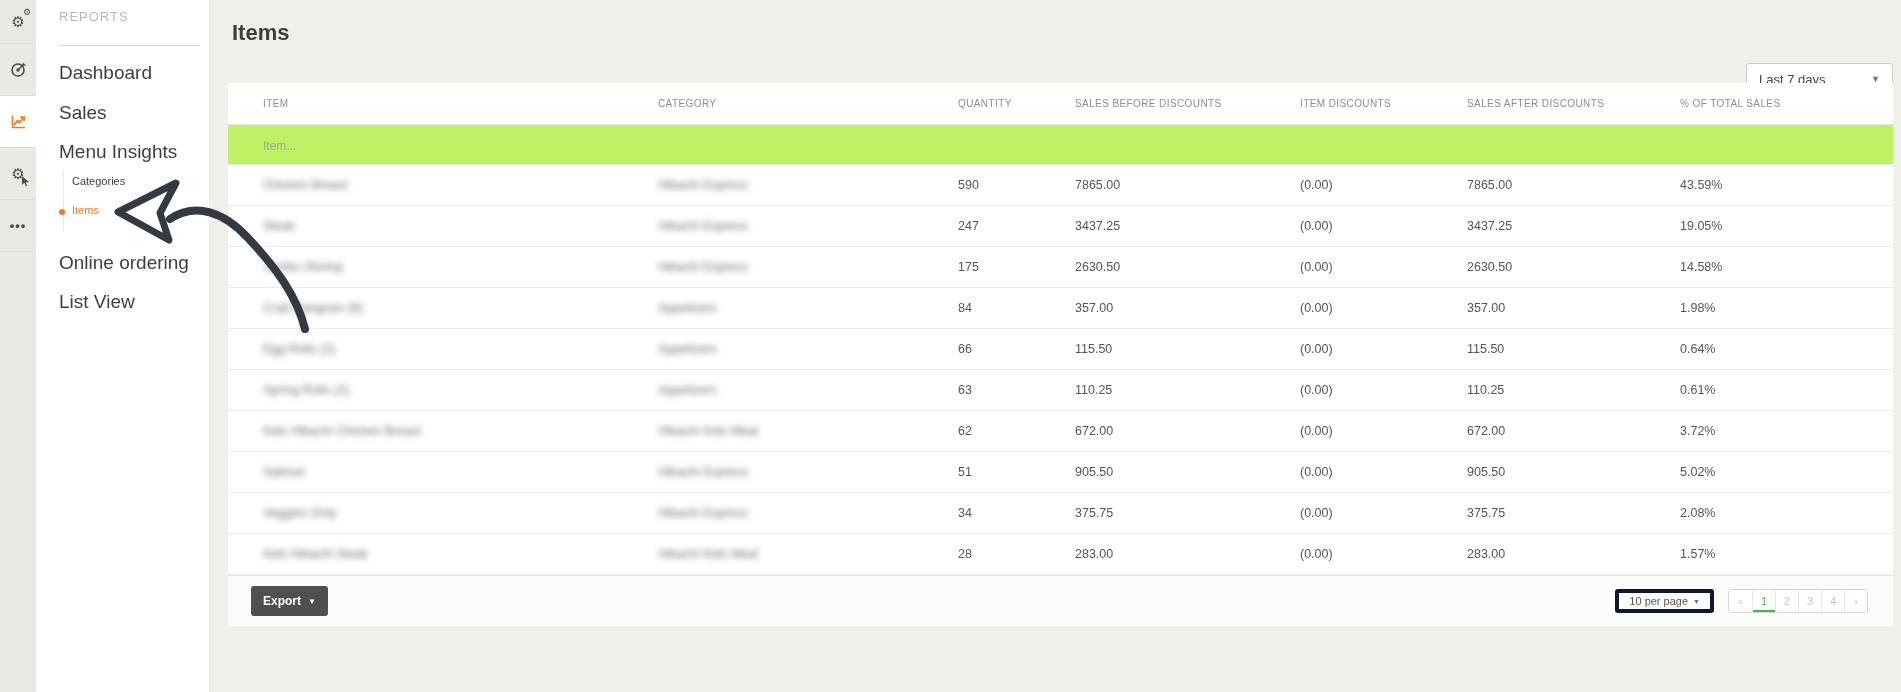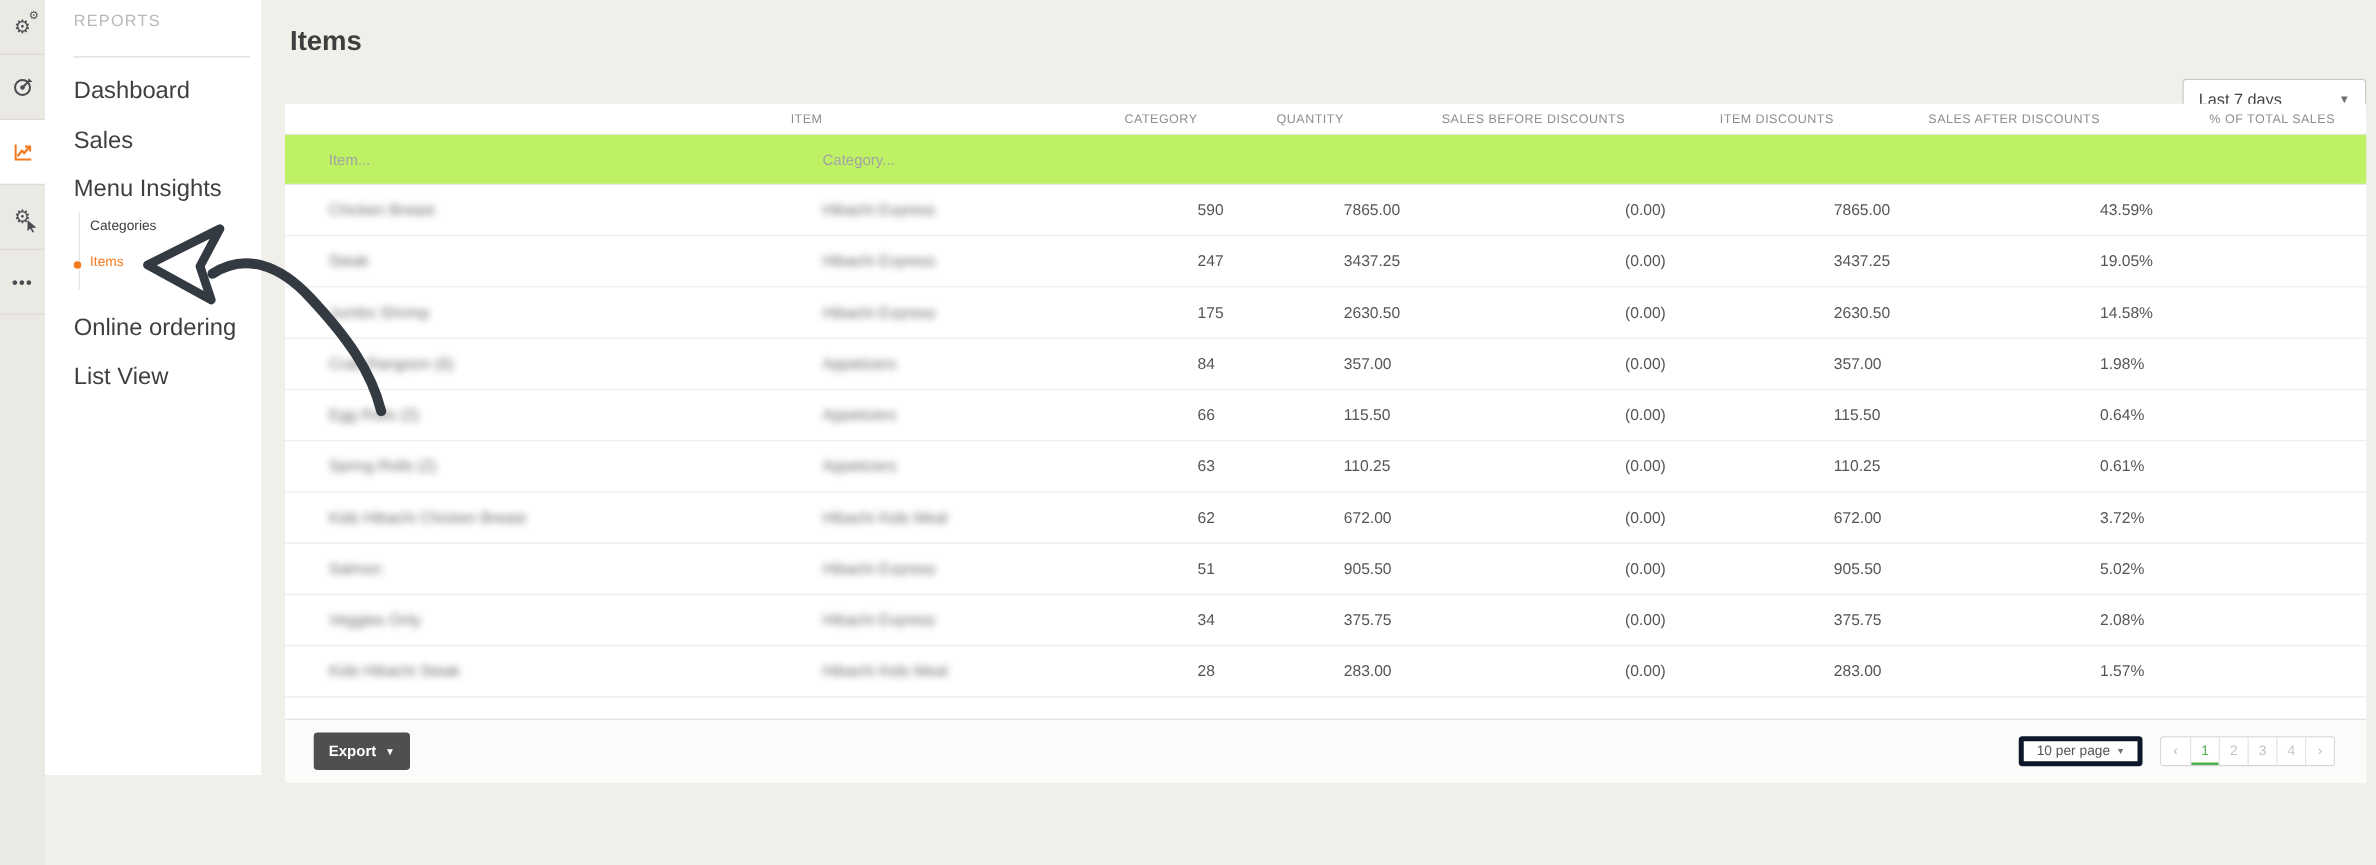--- a/index.html
+++ b/index.html
@@ -10,42 +10,42 @@
   .rail { position:absolute; left:0; top:0; width:36px; height:692px; background:#ebe9e4; z-index:2; }
   .rail-sec { width:36px; height:52px; display:flex; align-items:center; justify-content:center;
               border-bottom:1px solid #dedcd7; color:#4a4d52; cursor:pointer; position:relative; }
   .rail-sec:first-child { height:44px; }
   .rail-sec.active { background:#ffffff; color:#f5791d; }
   .gear-big { font-size:15px; line-height:1; }
   .gear-small { position:absolute; font-size:9px; top:7px; right:5px; }
   .dots { font-size:13px; letter-spacing:1px; color:#4a4d52; font-weight:bold; }
 
   
-  .sidebar { position:absolute; left:36px; top:0; width:173px; height:620px; background:#ffffff; z-index:2; }
+  .sidebar { position:absolute; left:36px; top:0; width:173px; height:692px; background:#ffffff; z-index:2; }
   .sb-title { position:absolute; left:23px; top:9px; font-size:13px; color:#b8b8b8; letter-spacing:1px; }
   .sb-divider { position:absolute; left:23px; top:45px; width:141px; height:1px; background:#dcdcdc; }
   .sb-item { position:absolute; left:23px; font-size:19px; color:#3f3f3f; cursor:pointer; }
   .sb-sub { position:absolute; left:36px; font-size:11px; color:#3f3f3f; cursor:pointer; }
   .sb-sub-line { position:absolute; left:27px; top:170px; width:1px; height:62px; background:#e6e6e6; }
   .sb-sub.active { color:#f5791d; }
   .sb-dot { position:absolute; left:23px; top:209px; width:6px; height:6px; border-radius:50%; background:#f5791d; }
 
   
   .main { position:absolute; left:209px; top:0; right:0; bottom:0; }
   .page-title { position:absolute; left:23px; top:20px; font-size:22px; font-weight:600; color:#3e3e3e; }
   .range-btn { position:absolute; left:1537px; top:25px; width:147px; height:32px; background:#fff;
                border:1px solid #cbcbc7; border-radius:3px; display:flex; align-items:center;
                justify-content:space-between; padding:0 12px; font-size:13px; color:#444; cursor:pointer;margin-top:38px; }
   .caret { font-size:9px; color:#707070; }
 
   
   .card { position:absolute; left:19px; top:83px; width:1665px; height:543px; background:#ffffff; }
   .grid { display:grid; grid-template-columns:395px 300px 117px 225px 167px 213px 1fr;
           padding:0 25px 0 35px; align-items:center; }
-  .thead { height:25px; border-bottom:1px solid #e3e3e1;text-align:right; }
+  .thead { height:42px; border-bottom:1px solid #e3e3e1; }
   .thead .hcell { font-size:10px; color:#8e8e8e; letter-spacing:.4px; text-transform:uppercase; cursor:pointer; }
   .frow { height:40px; background:#bef264; border-bottom:1px solid #e9e9e7; }
   .frow input { border:none; outline:none; background:transparent; font-size:12px; color:#777;
                 font-family:"Liberation Sans", sans-serif; width:90%; }
   .frow input::placeholder { color:#a3a3a3; }
   .trow { height:41px; border-bottom:1px solid #ededeb; cursor:pointer; }
   .cell { font-size:12.5px; color:#555; }
   .blurred { filter:blur(3px); opacity:.85; }
 
   
@@ -133,21 +133,20 @@
       <div class="hcell">Category</div>
       <div class="hcell">Quantity</div>
       <div class="hcell">Sales before discounts</div>
       <div class="hcell">Item discounts</div>
       <div class="hcell">Sales after discounts</div>
       <div class="hcell">% of total sales</div>
     </div>
 
     <div class="grid frow">
       <div><input type="text" placeholder="Item..." style=""></div>
-      <div><input type="text" placeholder="Category..." style=""></div>
       <div></div>
         <div></div>
         <div></div>
         <div></div>
         <div></div>
     </div>
 
     <div class="grid trow">
       <div class="cell blurred">Chicken Breast</div>
       <div class="cell blurred">Hibachi Express</div>

